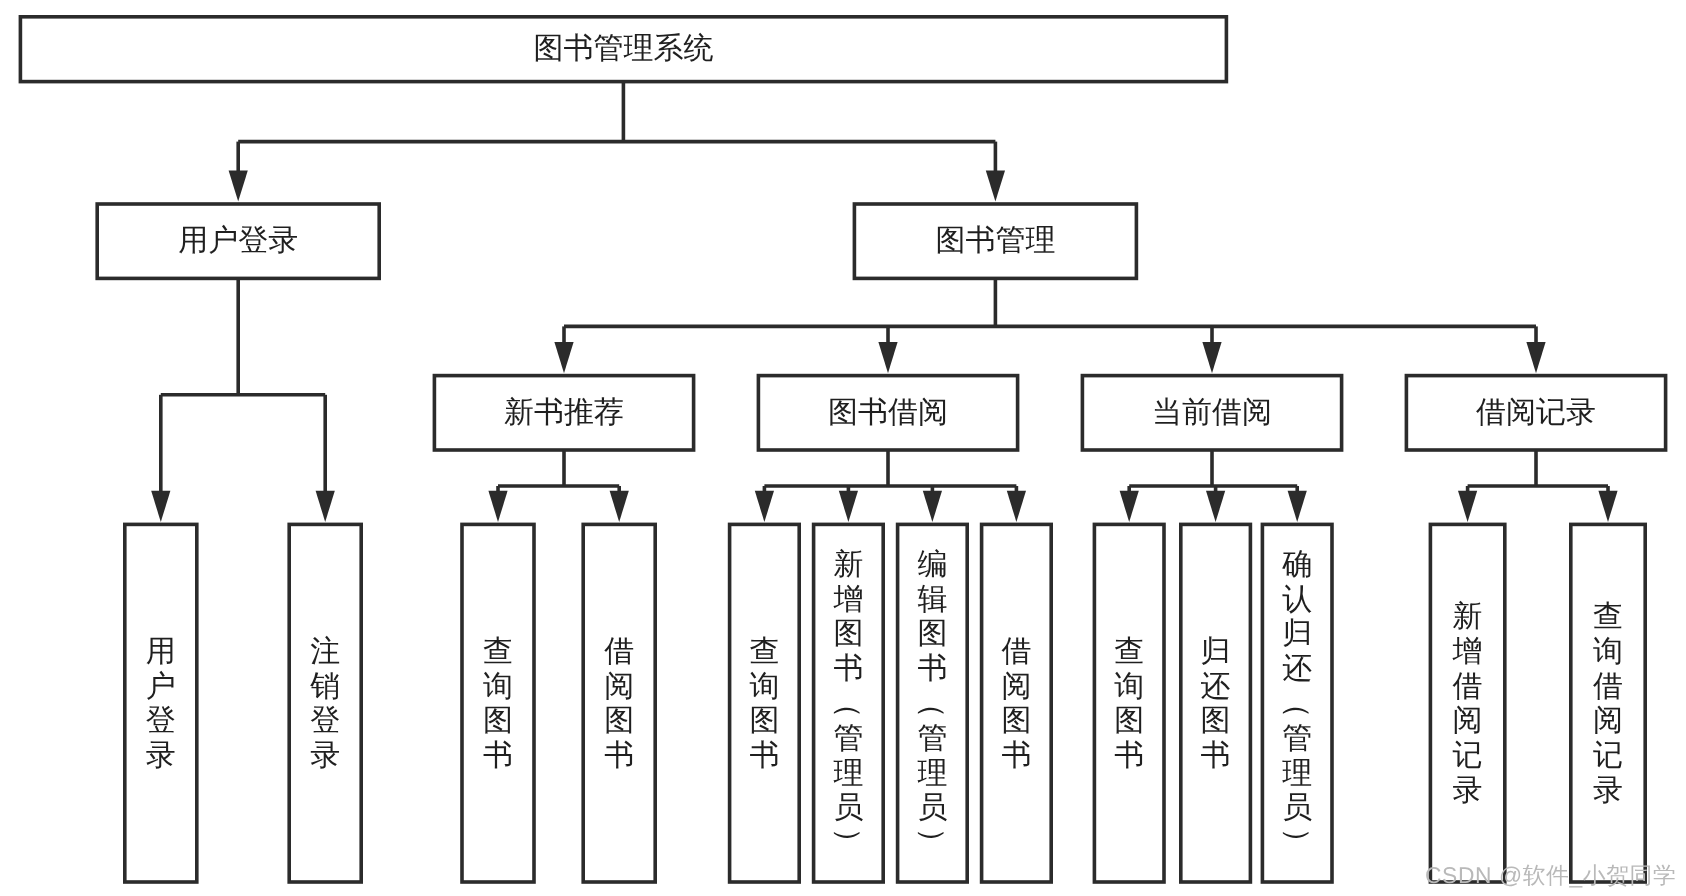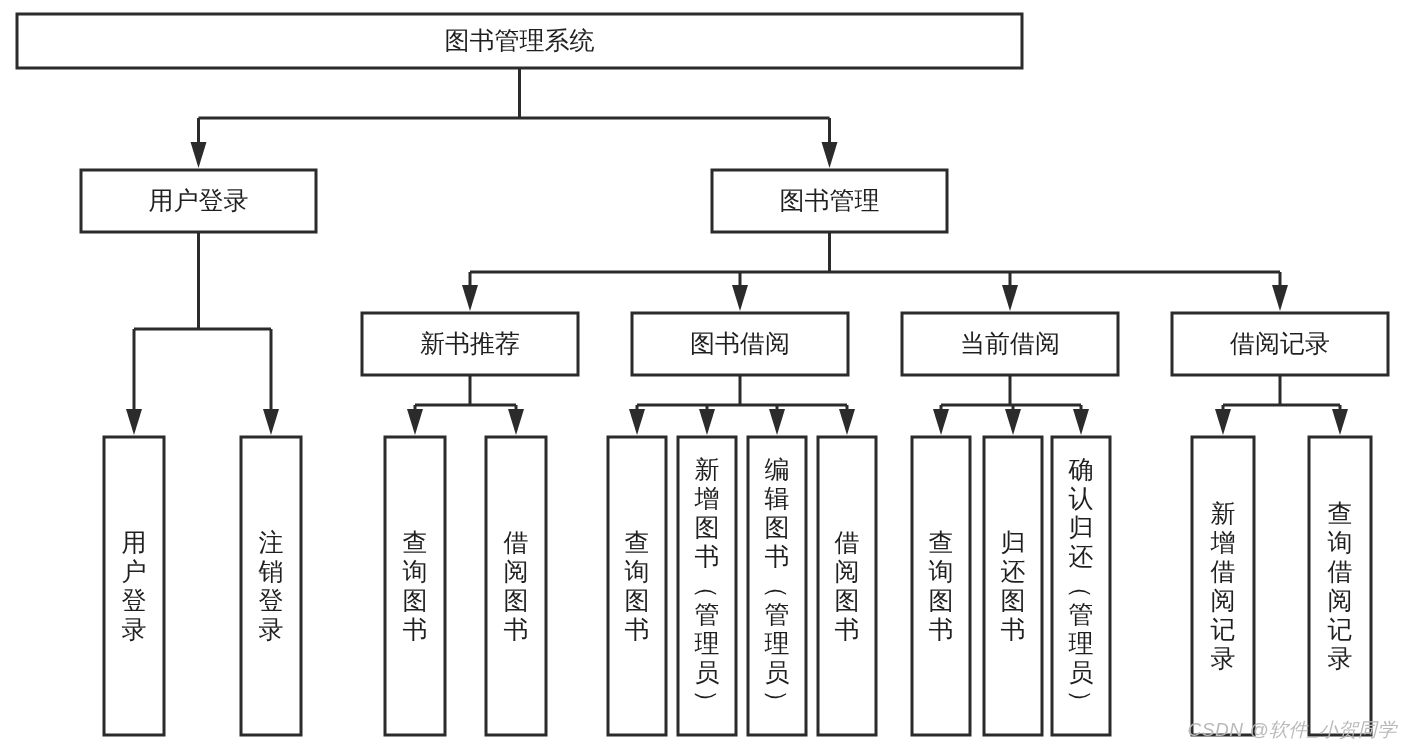--- a/index.html
+++ b/index.html
@@ -52,21 +52,20 @@
   .watermark {
     position: absolute;
     right: 8px;
     bottom: 4px;
     font-family: "Liberation Sans", "DejaVu Sans", sans-serif;
     font-size: 19px;
     color: #b9b9b9;
     white-space: nowrap;
     letter-spacing: 0.5px;
     pointer-events: none;
-    font-style: italic;
   }
 </style>
 </head>
 <body>
 
 <div id="diagram-root">
 
   <svg id="tree-svg" viewBox="0 0 1405 747" xmlns="http://www.w3.org/2000/svg">
     <g id="connectors-layer">
         <line x1="519.5" y1="68" x2="519.5" y2="118" class="connector"></line>

